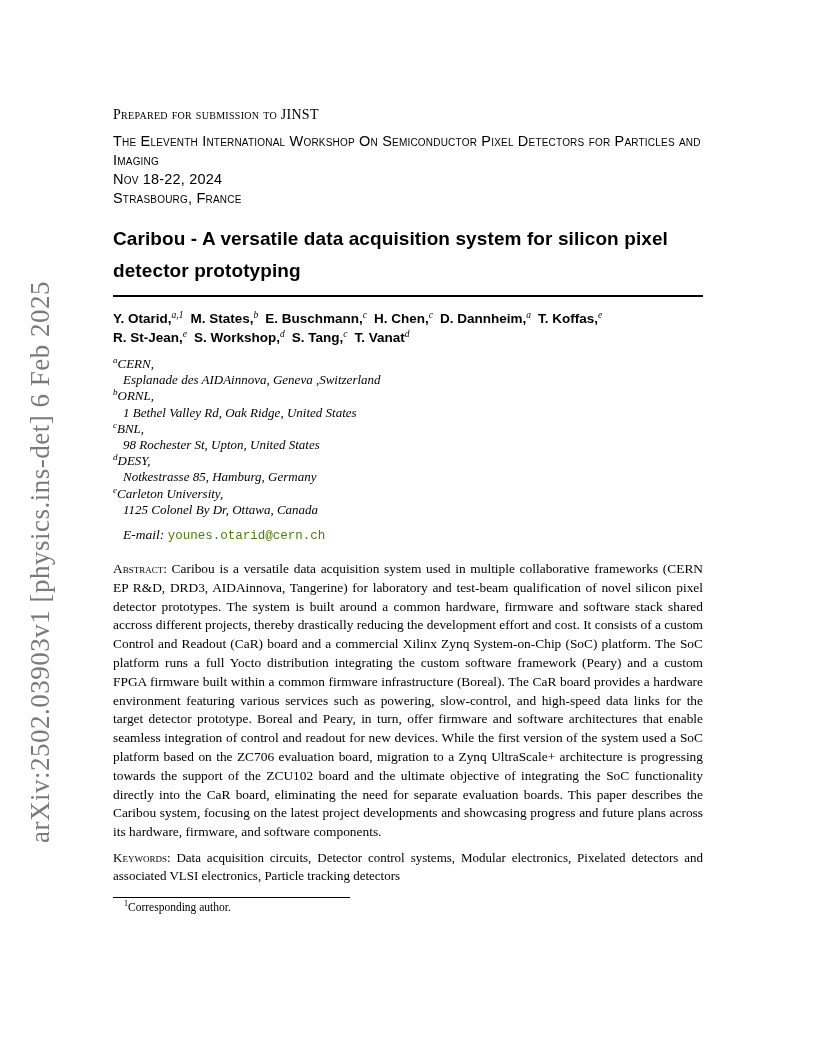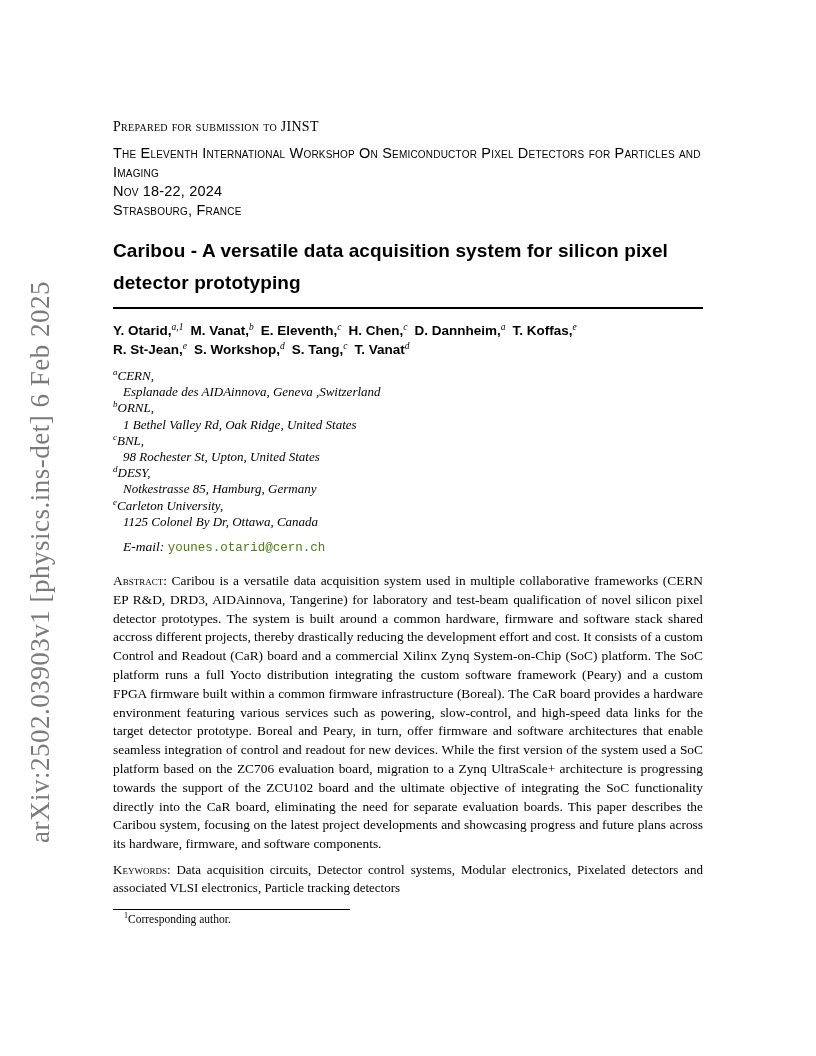--- a/index.html
+++ b/index.html
@@ -19,21 +19,21 @@
     transform: translate(-50%, -50%) rotate(-90deg);
     white-space: nowrap;
     font-family: "Liberation Serif", serif;
     font-size: 27px;
     color: #7a7a7a;
     letter-spacing: 0.5px;
   }
   .content {
     position: absolute;
     left: 113px;
-    top: 119px;
+    top: 107px;
     width: 590px;
   }
   .prepared {
     font-variant: small-caps;
     font-size: 14px;
     letter-spacing: 0.3px;
   }
   .workshop {
     margin-top: 9px;
     font-family: "Liberation Sans", sans-serif;
@@ -139,21 +139,21 @@
       <div>Nov 18-22, 2024</div>
       <div>Strasbourg, France</div>
     </div>
 
     <h1 class="title" style="margin-bottom:8px;">Caribou - A versatile data acquisition system for silicon pixel detector prototyping</h1>
 
     <hr class="title-rule">
 
     <div class="authors">
       <div>
-        <span class="author"><span>Y. Otarid,</span><sup>a,1</sup></span><span class="author"><span>M. Vanat,</span><sup>b</sup></span><span class="author"><span>E. Eleventh,</span><sup>c</sup></span><span class="author"><span>H. Chen,</span><sup>c</sup></span><span class="author"><span>D. Dannheim,</span><sup>a</sup></span><span class="author"><span>T. Koffas,</span><sup>e</sup></span>
+        <span class="author"><span>Y. Otarid,</span><sup>a,1</sup></span><span class="author"><span>M. States,</span><sup>b</sup></span><span class="author"><span>E. Buschmann,</span><sup>c</sup></span><span class="author"><span>H. Chen,</span><sup>c</sup></span><span class="author"><span>D. Dannheim,</span><sup>a</sup></span><span class="author"><span>T. Koffas,</span><sup>e</sup></span>
       </div>
       <div>
         <span class="author"><span>R. St-Jean,</span><sup>e</sup></span><span class="author"><span>S. Workshop,</span><sup>d</sup></span><span class="author"><span>S. Tang,</span><sup>c</sup></span><span class="author"><span>T. Vanat</span><sup>d</sup></span>
       </div>
     </div>
 
     <div class="affiliations">
       <div>
         <div class="affil-inst"><sup>a</sup><span>CERN,</span></div>
         <div class="affil-address">Esplanade des AIDAinnova, Geneva ,Switzerland</div>

